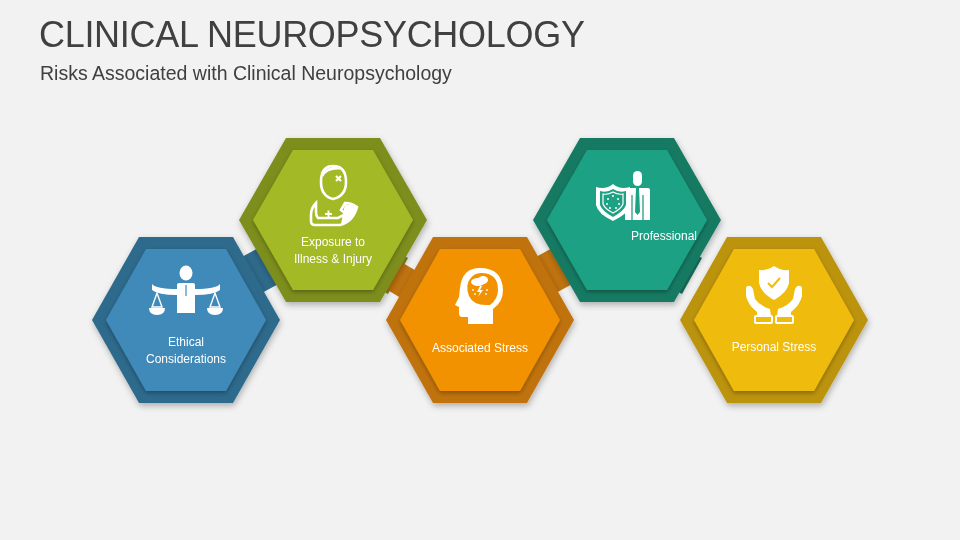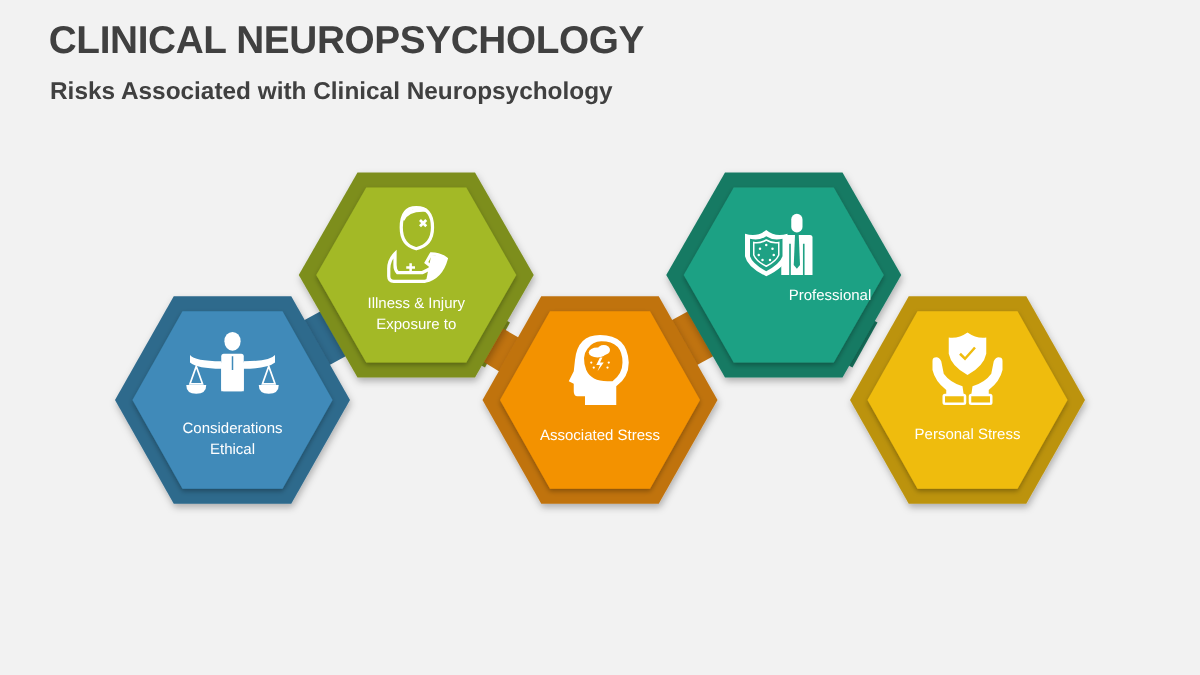--- a/index.html
+++ b/index.html
@@ -4,29 +4,28 @@
   <style>
     * { margin: 0; padding: 0; box-sizing: border-box; }
     html, body { width: 960px; height: 540px; overflow: hidden; }
     body {
       background: #f2f2f2;
       font-family: "Liberation Sans", "DejaVu Sans", sans-serif;
       position: relative;
     }
     .title {
       position: absolute; left: 39px; top: 14px;
-      font-size: 31px; font-weight: bold; color: #404040;
+      font-size: 36px; font-weight: normal; color: #404040;
       letter-spacing: -0.3px;
       white-space: nowrap;
     }
     .subtitle {
       position: absolute; left: 40px; top: 62px;
       font-size: 19.5px; color: #404040;
       white-space: nowrap;
-      font-weight: bold;
     }
     .diagram {
       position: absolute; left: 0; top: 0; width: 960px; height: 540px;
     }
     .hex-label {
       position: absolute;
       color: #ffffff;
       font-size: 12px;
       line-height: 17px;
       text-align: center;
@@ -140,26 +139,26 @@
       <path d="M768,283 L772,287 L780,278" fill="none" stroke="#efbc0f" stroke-width="2"></path>
       <path d="M748,286 Q751,285 753,289 L755,299 Q760,306 770,309 L771,316 L757,316 L757,312 Q748,305 746,296 L746,289 Q746,286 748,286 Z"></path>
       <path d="M800,286 Q797,285 795,289 L793,299 Q788,306 778,309 L777,316 L791,316 L791,312 Q800,305 802,296 L802,289 Q802,286 800,286 Z"></path>
       <rect x="755" y="316" width="17" height="7" rx="1" fill="none" stroke="#fff" stroke-width="2"></rect>
       <rect x="776" y="316" width="17" height="7" rx="1" fill="none" stroke="#fff" stroke-width="2"></rect>
     </g>
   </g>
 </svg>
 
 <div class="hex-label" style="left:116px; top:334px;">
+  <div>Ethical</div>
   <div>Considerations</div>
-  <div>Ethical</div>
 </div>
 <div class="hex-label" style="left:263px; top:234px;">
+  <div>Exposure to</div>
   <div>Illness &amp; Injury</div>
-  <div>Exposure to</div>
 </div>
 <div class="hex-label" style="left:410px; top:340px;">
   <div>Associated Stress</div>
 </div>
 <div class="hex-label" style="left:557px; top:228px;text-align:right;">
   <div>Professional</div>
 </div>
 <div class="hex-label" style="left:704px; top:339px;">
   <div>Personal Stress</div>
 </div>

